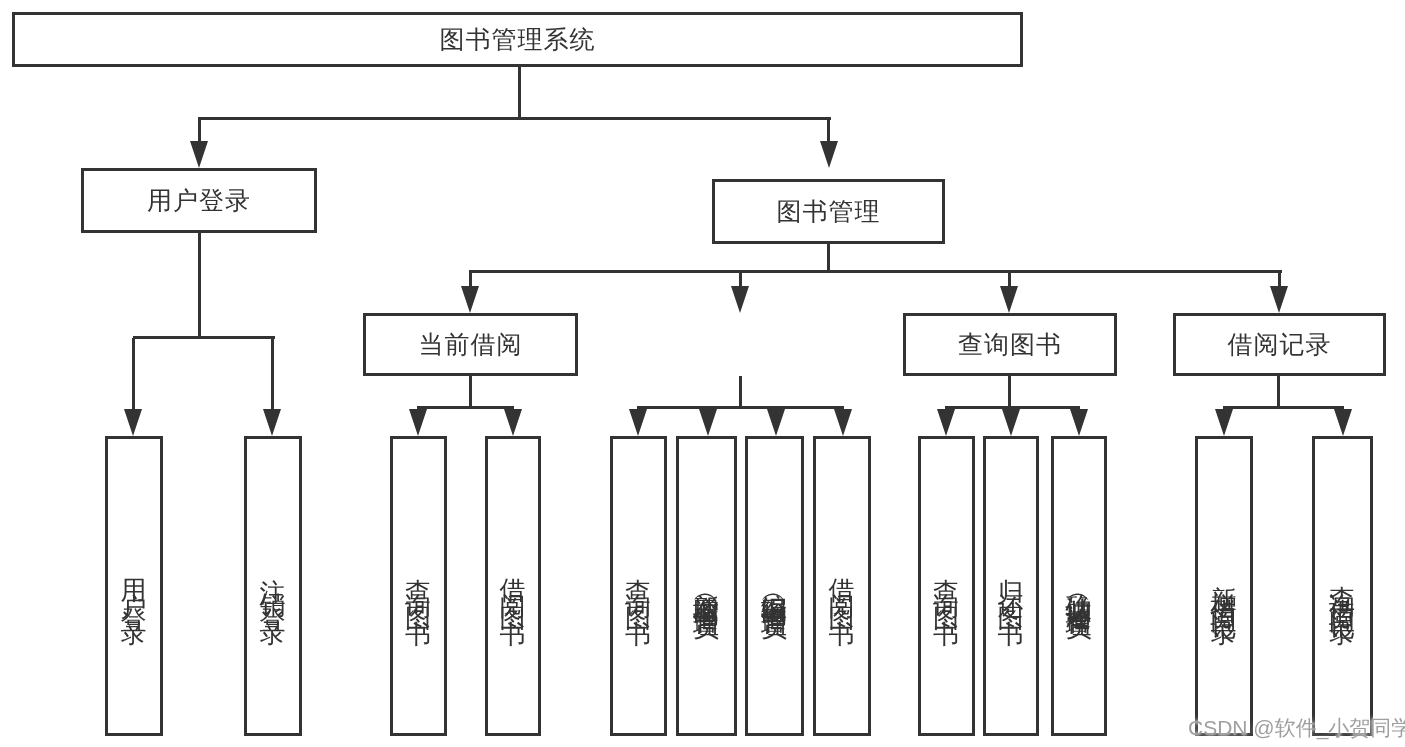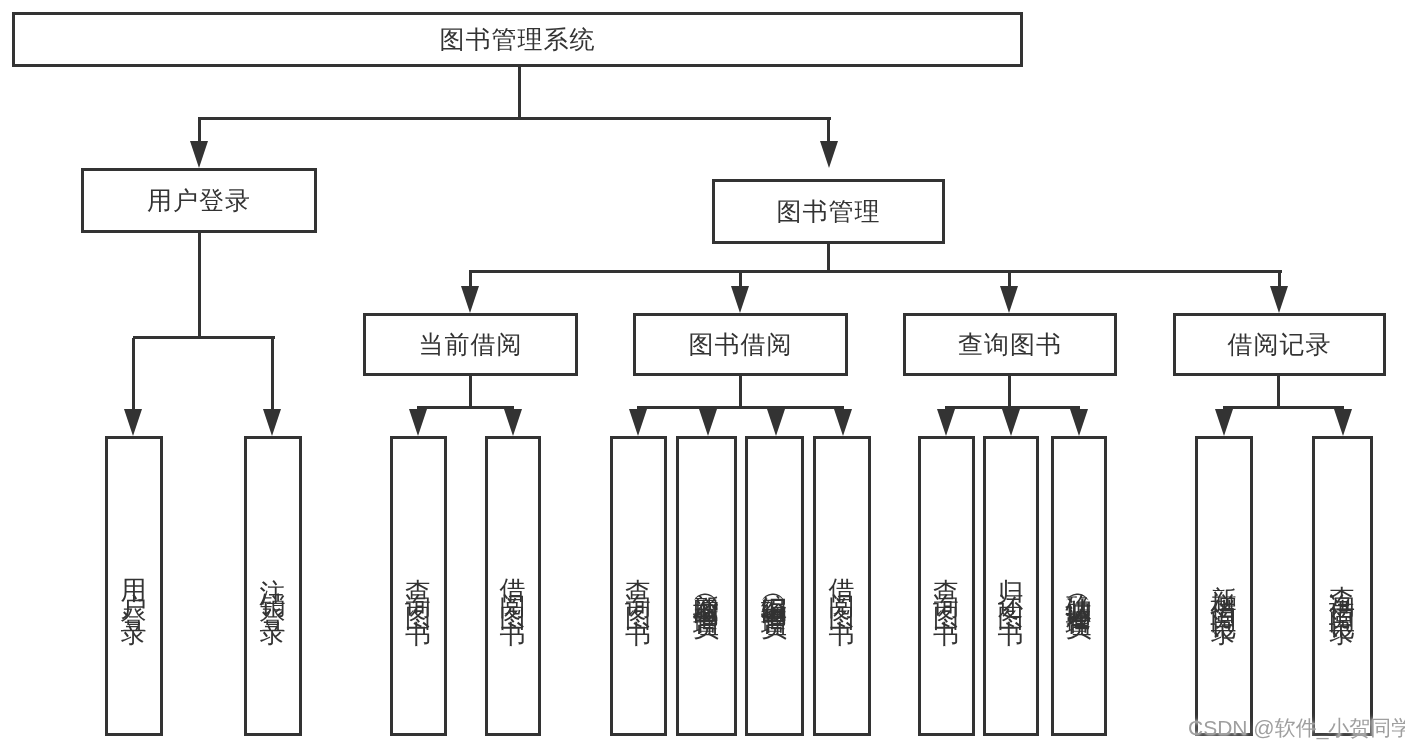--- a/index.html
+++ b/index.html
@@ -91,23 +91,20 @@
   <div class="node" style="left:81px;top:168px;width:236px;height:65px;">
     <span class="hlabel">用户登录</span>
   </div>
   <div class="node" style="left:712px;top:168px;width:233px;height:65px;margin-top:11px;">
     <span class="hlabel">图书管理</span>
   </div>
 
   <div class="node" style="left:363px;top:313px;width:215px;height:63px;">
     <span class="hlabel">当前借阅</span>
   </div>
-  <div class="node" style="left:633px;top:313px;width:215px;height:63px;">
-    <span class="hlabel">图书借阅</span>
-  </div>
   <div class="node" style="left:903px;top:313px;width:214px;height:63px;">
     <span class="hlabel">查询图书</span>
   </div>
   <div class="node" style="left:1173px;top:313px;width:213px;height:63px;">
     <span class="hlabel">借阅记录</span>
   </div>
 
   <div class="node" style="left:105px;top:436px;width:58px;height:300px;">
     <span class="vlabel ls4">用户登录</span>
   </div>

